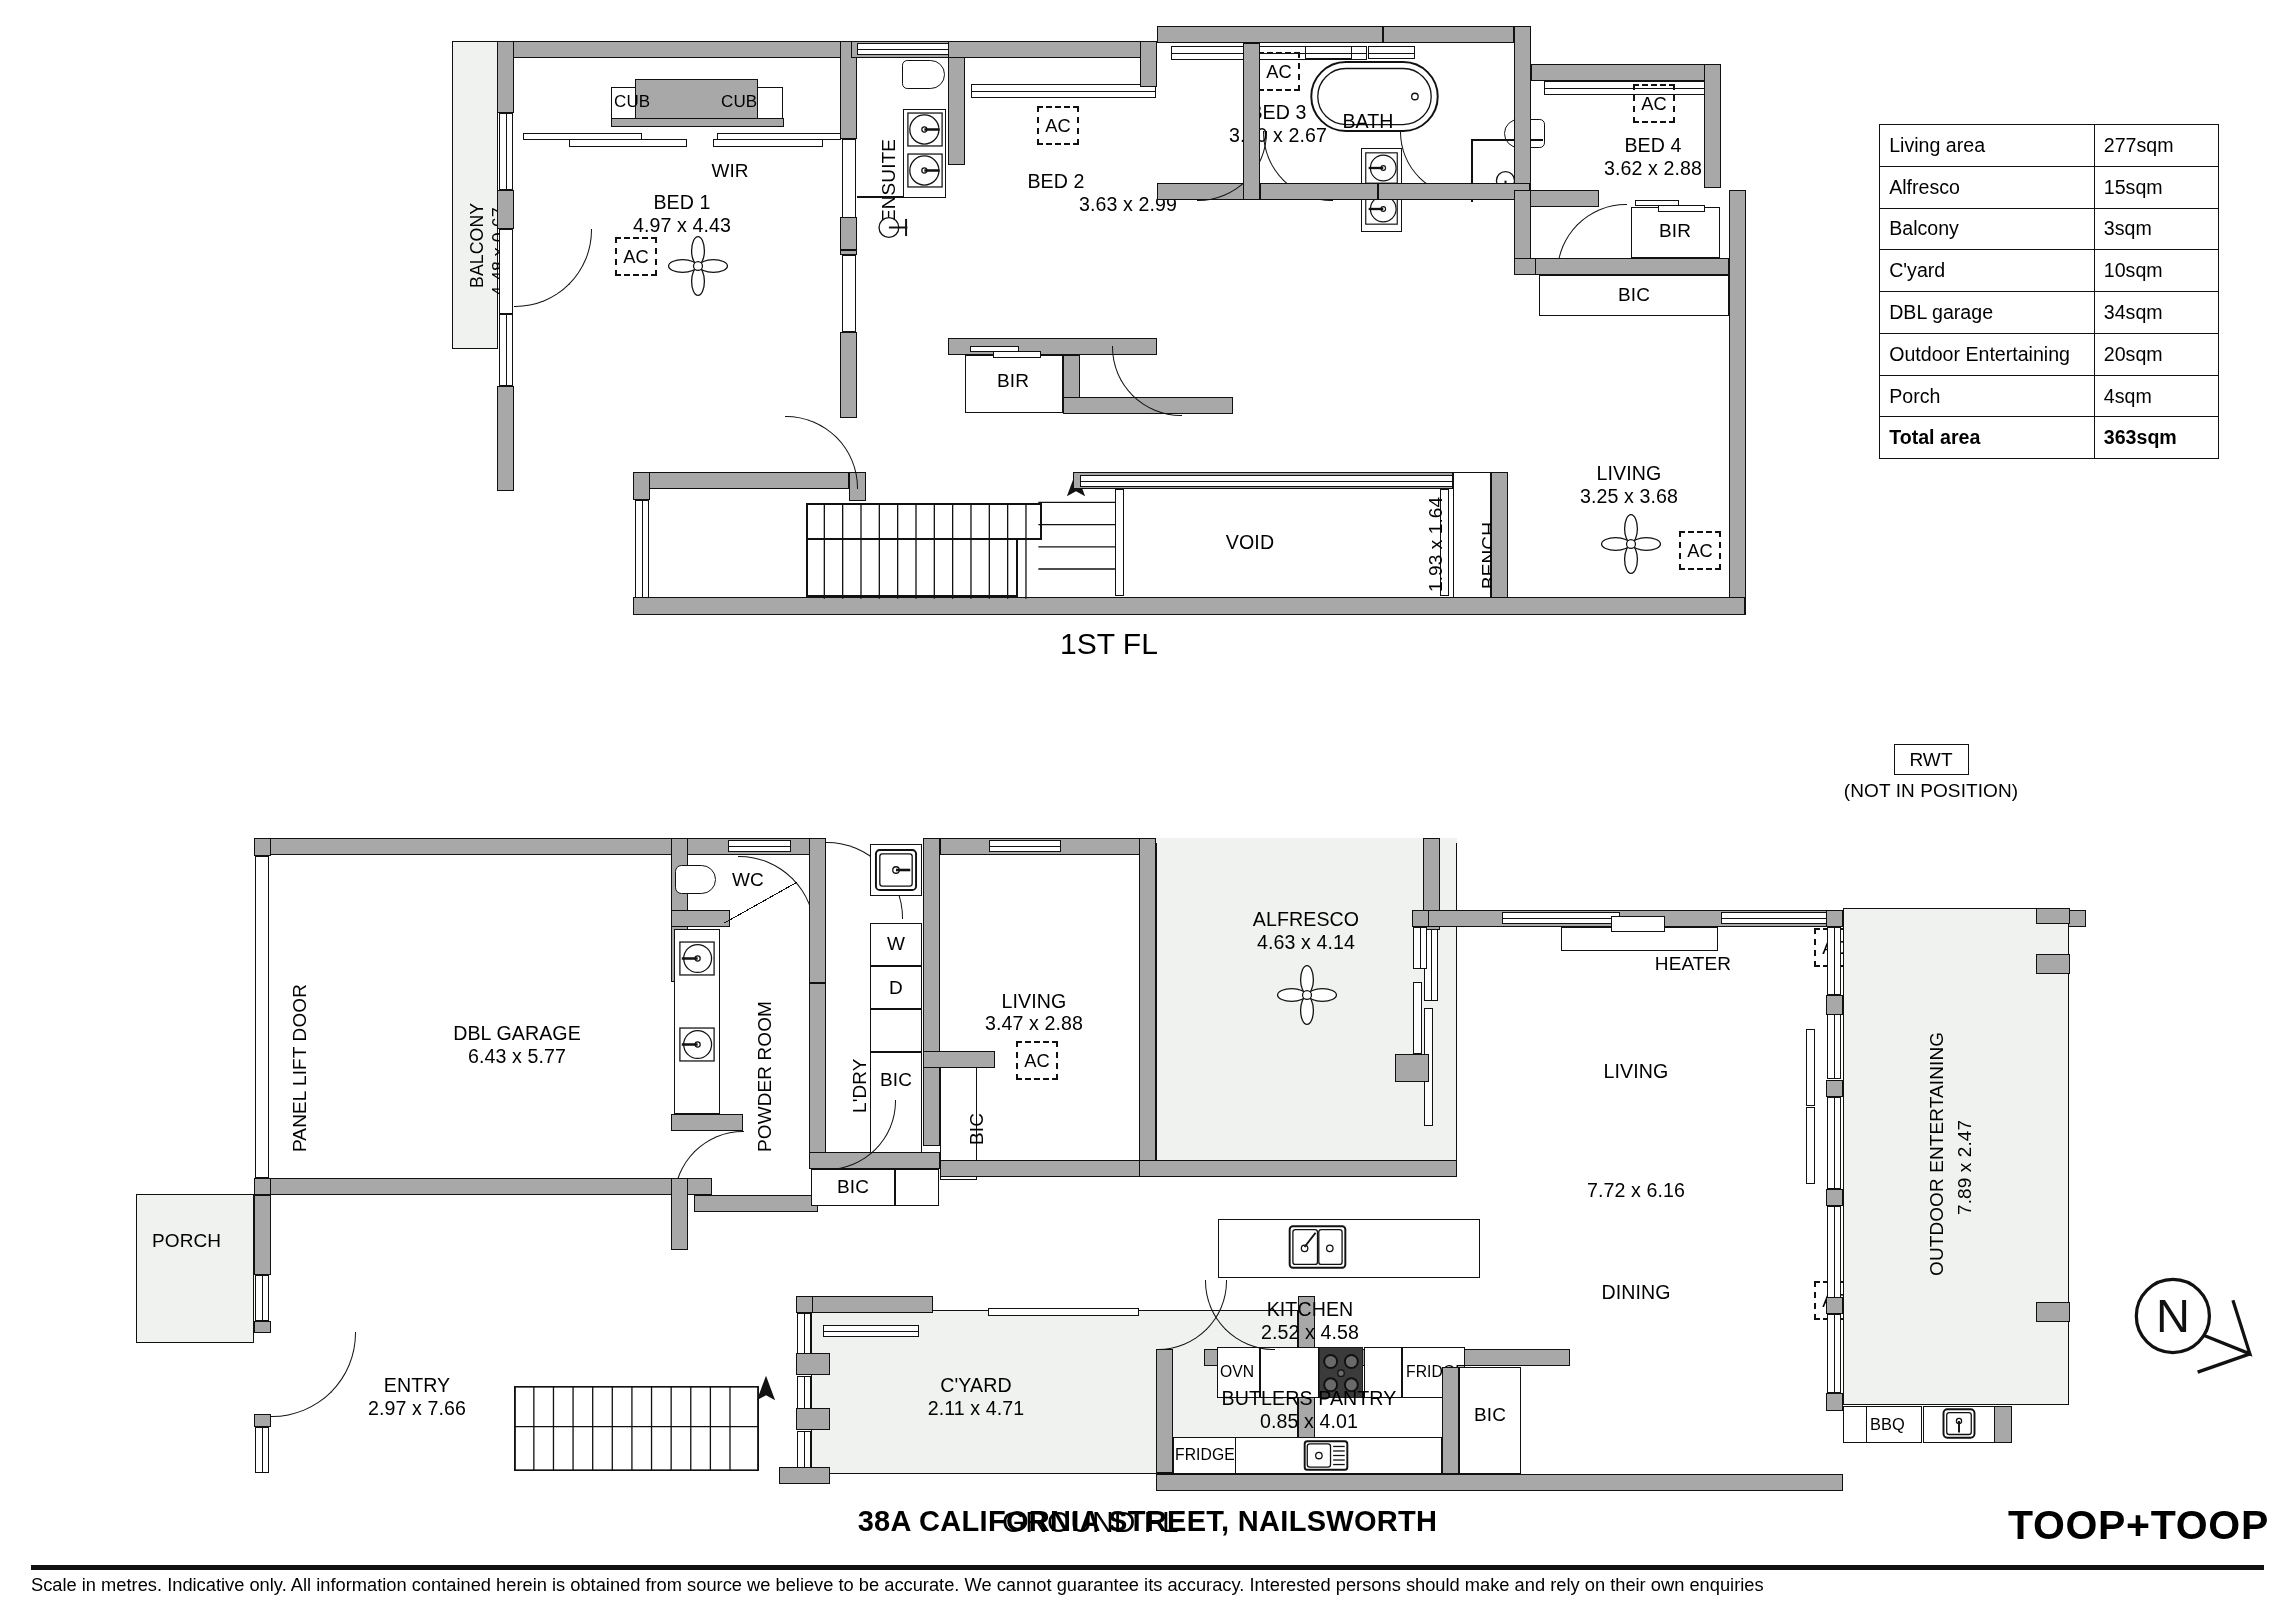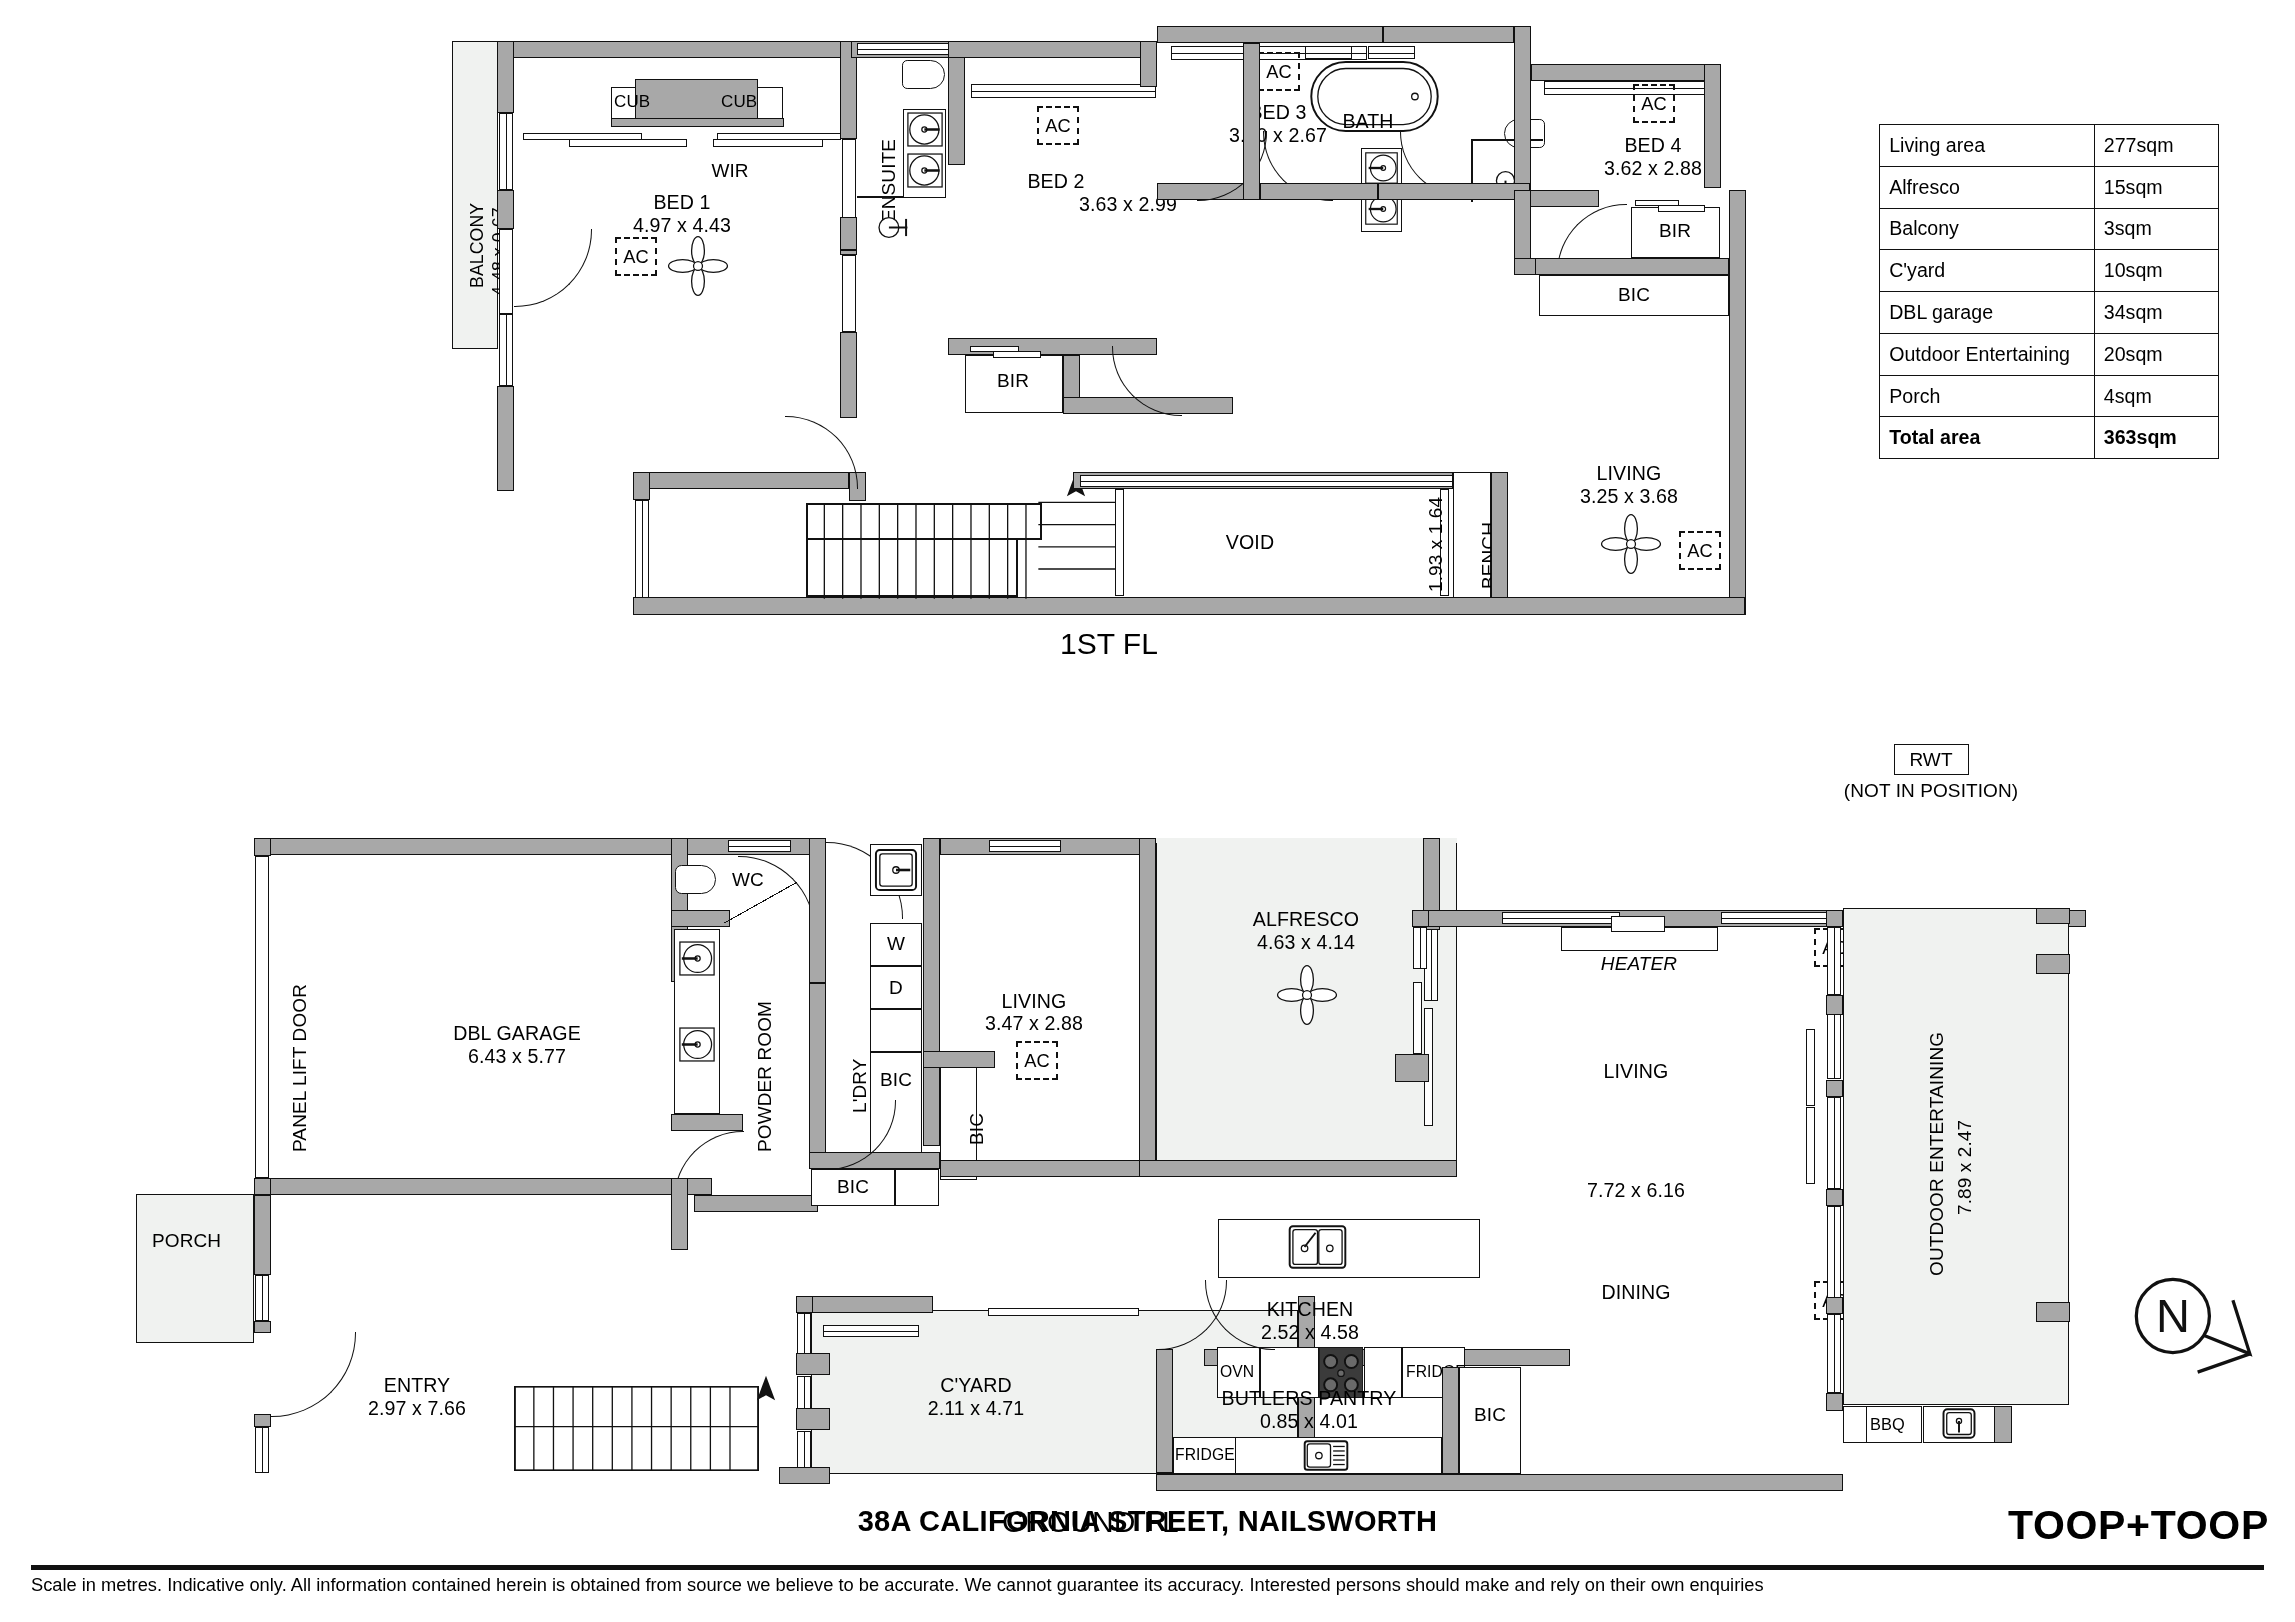--- a/index.html
+++ b/index.html
@@ -465,21 +465,21 @@
   <div class="win v" style="left:797px;top:711px;width:14.4px;height:37px;"></div>
   <div class="wall" style="left:779px;top:747px;width:51px;height:17px;"></div>
   <div class="thin" style="left:988px;top:588px;width:151px;height:7.9px;"></div>
   <div class="wall" style="left:1298px;top:576px;width:17px;height:170px;"></div>
 
   <div class="wall" style="left:1412px;top:190px;width:674px;height:17px;"></div>
   <div class="win h" style="left:1502px;top:192px;width:118px;height:11.8px;"></div>
   <div class="win h" style="left:1721px;top:192px;width:118px;height:11.8px;"></div>
   <div class="thin" style="left:1561px;top:207px;width:157px;height:23.6px;"></div>
   <div class="thin" style="left:1611px;top:196px;width:54px;height:15.7px;"></div>
-  <div class="lbl c" style="left:1639px;top:233px;font-style:italic;"><span>HEATER</span></div>
+  <div class="lbl c" style="left:1693px;top:233px;"><span>HEATER</span></div>
   <div class="wall" style="left:1412px;top:190px;width:17px;height:17px;"></div>
   <div class="win v" style="left:1413px;top:207px;width:14.4px;height:42px;"></div>
   <div class="thin" style="left:1413px;top:262px;width:9.2px;height:72px;"></div>
   <div class="wall" style="left:1395px;top:334px;width:34px;height:27.5px;"></div>
   <div class="lbl c big" style="left:1636px;top:340px;"><span>LIVING</span></div>
   <div class="lbl c big" style="left:1636px;top:459px;"><span>7.72 x 6.16</span></div>
   <div class="ac" style="left:1814px;top:208px;">
     <span class="">AC</span>
     </div>
   <div class="lbl c big" style="left:1636px;top:561px;text-align:right;"><span>DINING</span></div>

